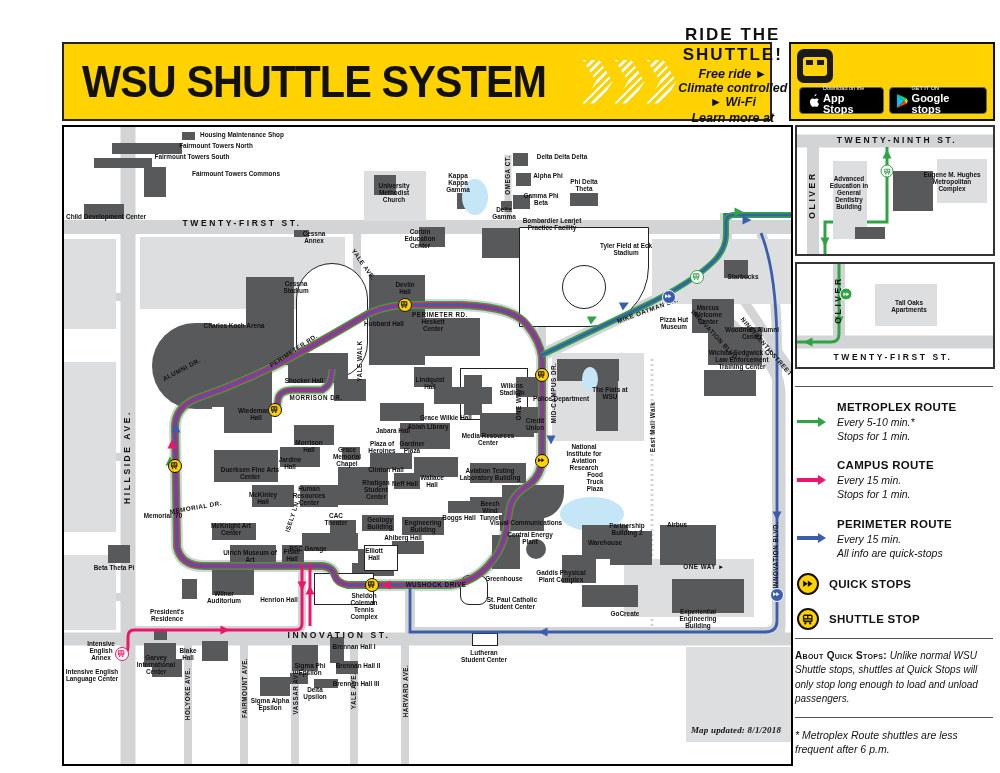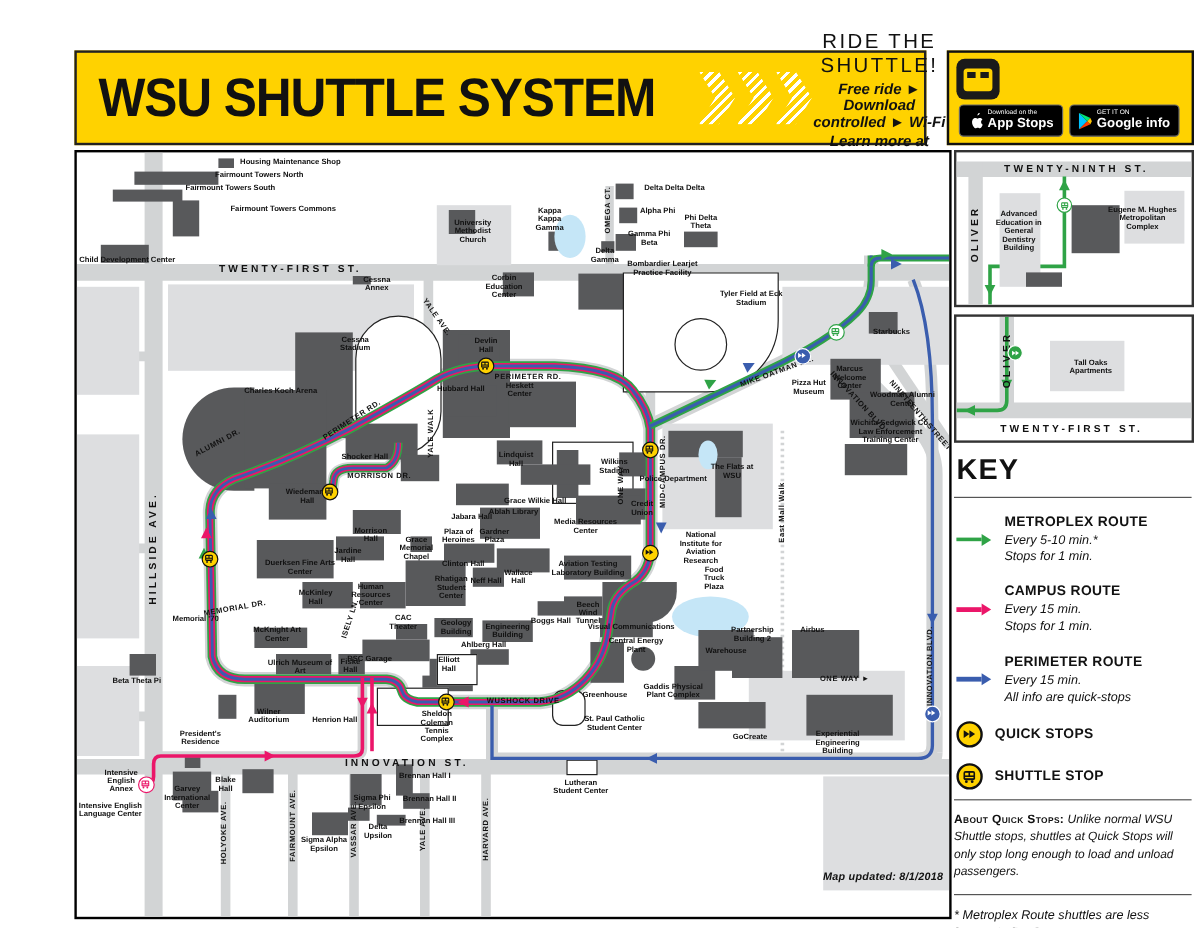--- a/index.html
+++ b/index.html
@@ -8,21 +8,21 @@
   
   .banner{position:absolute;left:62px;top:42px;width:710px;height:79px;box-sizing:border-box;
           background:#FFD200;border:2px solid #222;display:flex;align-items:center;}
   .banner h1{margin:0 0 0 18px;font-size:45px;font-weight:bold;letter-spacing:-1px;
              transform:scaleX(.92);transform-origin:left center;white-space:nowrap;}
   .chevrons{display:flex;align-items:center;gap:2px;margin-left:-4px;}
   .chev{width:30px;height:44px;
         background:repeating-linear-gradient(135deg,#fff 0 2.5px,rgba(255,255,255,0) 2.5px 6px);
         clip-path:polygon(0 0,55% 0,100% 50%,55% 100%,0 100%,45% 50%);}
   .ride{flex:1;text-align:center;padding-right:10px;}
-  .ride-head{font-size:17px;font-weight:normal;letter-spacing:2px;}
+  .ride-head{font-size:17px;font-weight:bold;letter-spacing:2px;}
   .ride-sub{font-size:12.5px;font-weight:bold;font-style:italic;margin-top:2px;}
   .tracker{position:absolute;left:789px;top:42px;width:206px;height:79px;box-sizing:border-box;
            background:#FFD200;border:2px solid #111;padding:5px 6px;}
   .tracker-top{display:flex;gap:6px;align-items:flex-start;}
   .app-icon{width:36px;height:34px;background:#1a1a1a;border-radius:7px;flex:none;
             display:flex;align-items:center;justify-content:center;}
   .app-bus{width:24px;height:19px;background:#FFD200;border-radius:3px;position:relative;}
   .app-bus:before{content:"";position:absolute;left:3px;top:3px;width:7px;height:5px;background:#1a1a1a;}
   .app-bus:after{content:"";position:absolute;right:3px;top:3px;width:7px;height:5px;background:#1a1a1a;}
   .tracker-text{margin:0;font-size:9.5px;line-height:1.18;}
@@ -45,21 +45,21 @@
   #stop-layer{position:absolute;inset:0;z-index:5;}
   .bld{position:absolute;}
   .bld.d{background:#58595B;}
   .bld.l{background:#DDDEE0;}
   .bld.o{background:#fff;border:1.5px solid #222;box-sizing:border-box;}
   .bld.wtr{background:#C5E6F7;border-radius:50%;}
   .lbl{position:absolute;font-size:6.4px;line-height:1.1;font-weight:bold;text-align:center;
        transform:translate(-50%,-50%);color:#111;}
   .lbl.s{font-size:6.3px;letter-spacing:.5px;white-space:nowrap;}
   .lbl.S{font-size:8.5px;letter-spacing:2.6px;white-space:nowrap;}
-  .lbl.i{font-style:italic;font-size:9px;white-space:nowrap;letter-spacing:.2px;}
+  .lbl.i{font-style:italic;font-size:9px;white-space:nowrap;letter-spacing:.2px;font-family:Liberation Serif, serif;}
   .stop{position:absolute;border-radius:50%;box-sizing:border-box;transform:translate(-50%,-50%);
         display:flex;align-items:center;justify-content:center;z-index:5;}
   .stop svg{width:86%;height:86%;}
   
   .inset{position:absolute;left:795px;width:200px;box-sizing:border-box;background:#fff;
          border:2px solid #333;overflow:hidden;}
   #inset-29th{top:125px;height:131px;}
   #inset-21st{top:262px;height:107px;}
   .inset .ilayer{position:absolute;inset:0;}
   .key{position:absolute;left:795px;top:378px;width:198px;}
@@ -85,21 +85,21 @@
 
   <div class="banner">
     <h1>WSU SHUTTLE SYSTEM</h1>
     <div class="chevrons">
       <div class="chev"></div>
         <div class="chev"></div>
         <div class="chev"></div>
     </div>
     <div class="ride">
       <div class="ride-head">RIDE THE SHUTTLE!</div>
-      <div class="ride-sub">Free ride ► Download controlled ► Wi-Fi</div>
+      <div class="ride-sub">Free ride ► Climate controlled ► Wi-Fi</div>
       <div class="ride-sub">Learn more at wichita.edu/shuttle</div>
     </div>
   </div>
 
   <div class="tracker">
     <div class="tracker-top">
       <div class="app-icon">
           <div class="app-bus"></div>
         </div>
     </div>
@@ -115,21 +115,21 @@
       </div>
       <div class="badge">
         <svg width="11" height="14" viewBox="0 0 12.5 16">
           <polygon points="0,0 0,16 8,8" fill="#00C3FF"></polygon>
           <polygon points="0,0 8,8 11,5" fill="#00E676"></polygon>
           <polygon points="0,16 8,8 11,11" fill="#FF3D00"></polygon>
           <polygon points="8,8 11,5 12.4,8 11,11" fill="#FFC400"></polygon>
         </svg>
         <span class="bt">
             <span class="top">GET IT ON</span>
-            <span class="bot">Google info</span>
+            <span class="bot">Google stops</span>
           </span>
       </div>
     </div>
   </div>
 
   <div class="map-wrap">
     <svg id="roads-svg" width="727" height="637" viewBox="0 0 727 637">
         <path d="M0,100 H727" fill="none" stroke="#D2D4D5" stroke-width="14"></path>
         <path d="M0,512 H727" fill="none" stroke="#D2D4D5" stroke-width="13"></path>
         <path d="M64,0 V637" fill="none" stroke="#D2D4D5" stroke-width="15"></path>
@@ -536,21 +536,20 @@
         <div class="lbl" style="left: 112px; top: 42px; width: 58px; transform: translate(-50%, -50%);">Tall Oaks Apartments</div>
         <div class="stop" style="left: 49px; top: 30px; width: 13px; height: 13px; background: rgb(47, 163, 70); border: 1.5px solid rgb(255, 255, 255);">
           <svg viewBox="0 0 16 16">
             <path d="M3.2,4.6 L8.1,8 L3.2,11.4 Z" fill="#fff"></path>
             <path d="M8.1,4.6 L13,8 L8.1,11.4 Z" fill="#fff"></path>
           </svg>
         </div>
       </div></div>
 
   <div class="key">
-    <h2>KEY</h2>
     <hr>
     <div id="key-routes">
         <div class="krow">
           <span class="karrow">
             <span class="kline" style="background:#2FA346"></span>
             <span class="khead" style="border-left-color:#2FA346"></span>
           </span>
           <span><span class="kname">METROPLEX ROUTE</span><div class="kdet">Every 5-10 min.*</div><div class="kdet">Stops for 1 min.</div></span>
         </div>
         <div class="krow">

